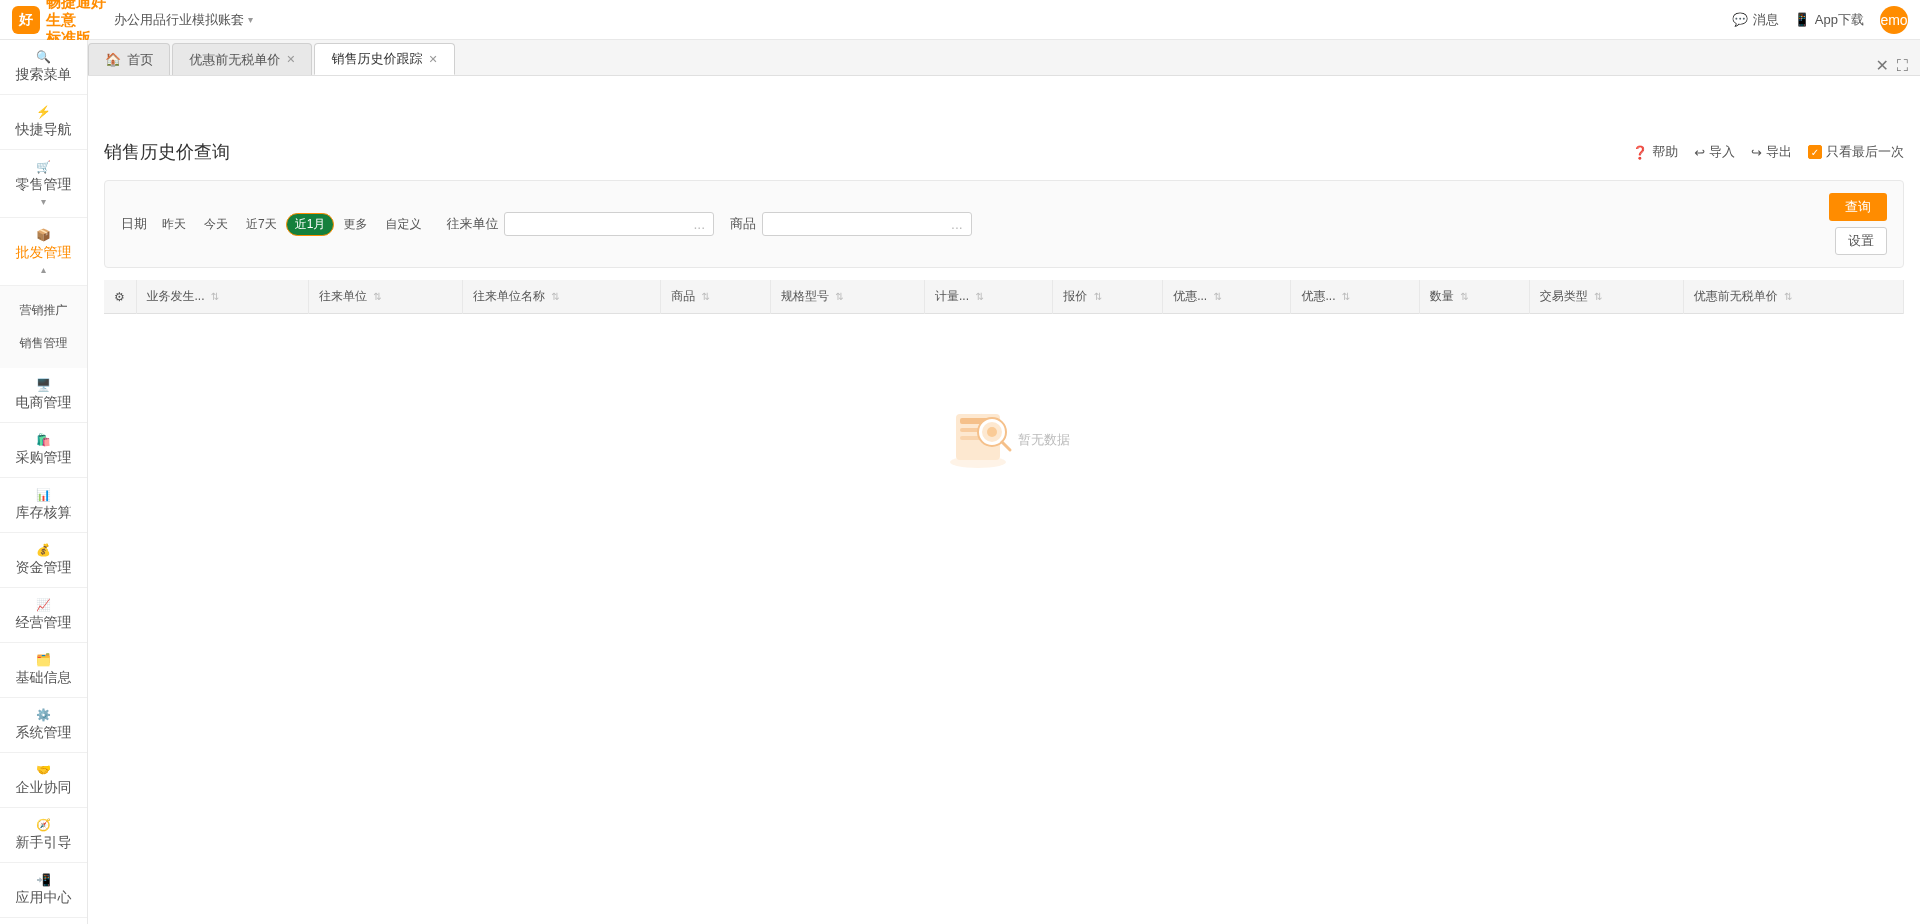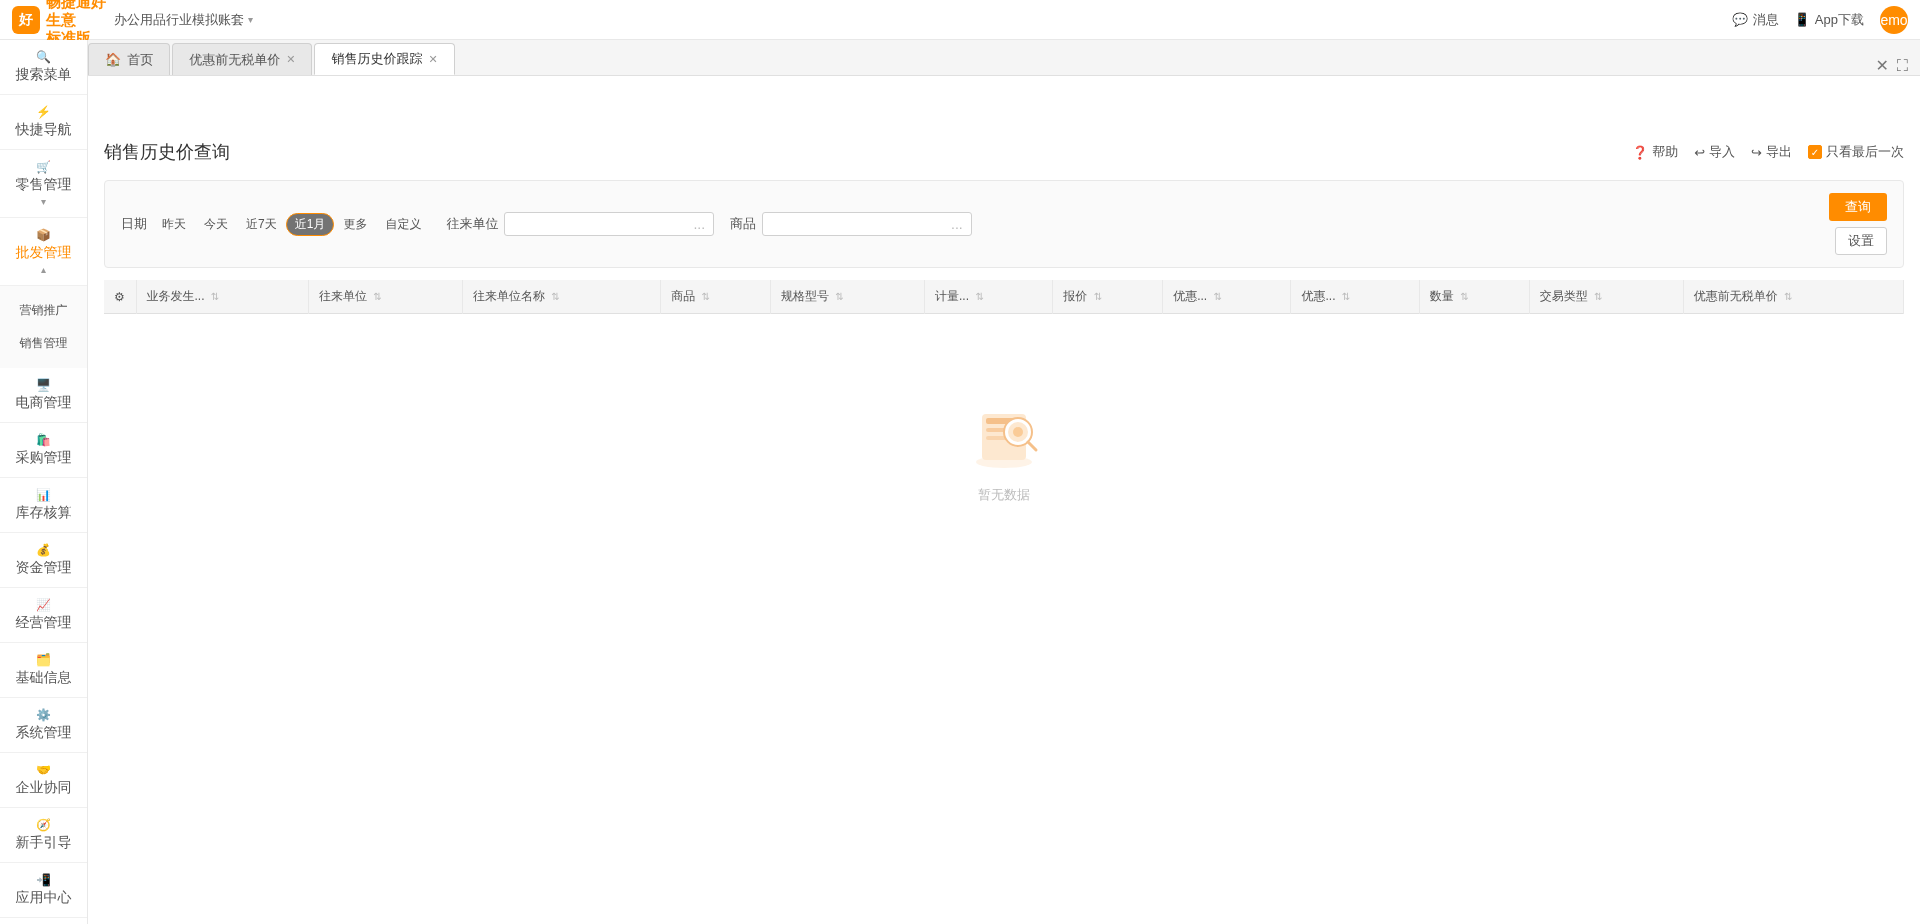--- a/index.html
+++ b/index.html
@@ -99,21 +99,21 @@
     .page-title-actions .checkbox-label { display: flex; align-items: center; gap: 4px; color: #555; cursor: pointer; }
     .checkbox-checked { width: 14px; height: 14px; background: #ff8c00; border: 1px solid #ff8c00; border-radius: 2px; display: flex; align-items: center; justify-content: center; color: #fff; font-size: 10px; }
 
     
     .filter-area { background: #fafafa; border: 1px solid #e8e8e8; border-radius: 4px; padding: 12px 16px; margin-bottom: 12px; }
     .filter-row { display: flex; align-items: center; gap: 16px; flex-wrap: wrap; }
     .filter-item { display: flex; align-items: center; gap: 6px; font-size: 13px; }
     .filter-label { color: #555; white-space: nowrap; }
     .date-filter-buttons { display: flex; align-items: center; }
     .date-btn { padding: 2px 8px; border-radius: 3px; cursor: pointer; font-size: 12px; color: #555; border: 1px solid transparent; }
-    .date-btn.active { background: #737373; color: #fff; border-color: #ff8c00; border-radius: 12px; }
+    .date-btn.active { background: #15803d; color: #fff; border-color: #ff8c00; border-radius: 12px; }
     .date-range-text { font-size: 12px; color: #888; }
     .filter-input { display: flex; align-items: center; border: 1px solid #d0d0d0; border-radius: 3px; padding: 3px 8px; background: #fff; min-width: 180px; gap: 4px; cursor: pointer; }
     .filter-input input { border: none; outline: none; font-size: 13px; color: #333; flex: 1; background: transparent; min-width: 80px; }
     .filter-input .dots { color: #bbb; font-size: 14px; }
     .query-btn { background: #ff8c00; color: #fff; border: none; border-radius: 3px; padding: 5px 16px; cursor: pointer; font-size: 13px; }
     .setting-btn { background: #fff; color: #555; border: 1px solid #d0d0d0; border-radius: 3px; padding: 4px 12px; cursor: pointer; font-size: 13px; }
     .filter-second-row { margin-top: 8px; display: flex; align-items: center; gap: 16px; }
 
     
     .data-table { width: 100%; border-collapse: collapse; font-size: 13px; }
@@ -125,21 +125,21 @@
       font-weight: normal;
       border-right: 1px solid #e8e8e8;
       white-space: nowrap;
       font-size: 12px;
       cursor: pointer;
     }
     .data-table th .sort-arrows { font-size: 10px; color: #bbb; margin-left: 3px; }
     .settings-col { width: 32px; text-align: center; }
 
     
-    .empty-state { display: flex; flex-direction: column; align-items: center; justify-content: center; padding: 80px 0; }
+    .empty-state { display: flex; flex-direction: row; align-items: center; justify-content: center; padding: 80px 0; }
     .empty-icon { width: 80px; height: 80px; position: relative; margin-bottom: 12px; }
     .empty-text { color: #bbb; font-size: 13px; }
 
     
     .table-container { overflow-x: auto; }
   </style>
 </head>
 <body>
 
 <div class="top-bar">

